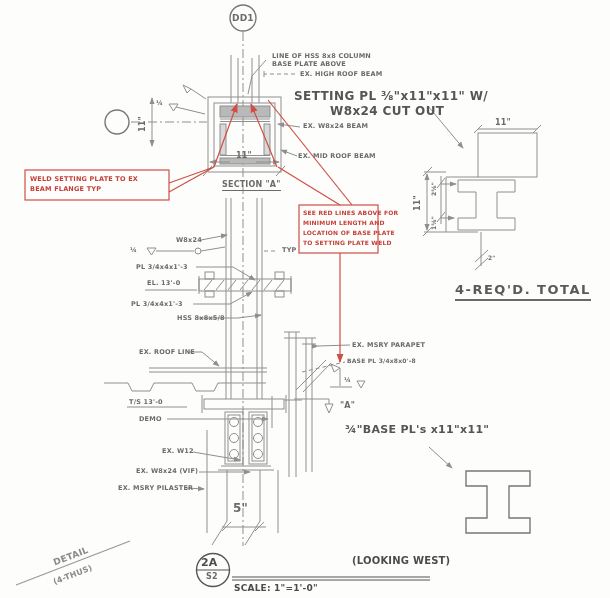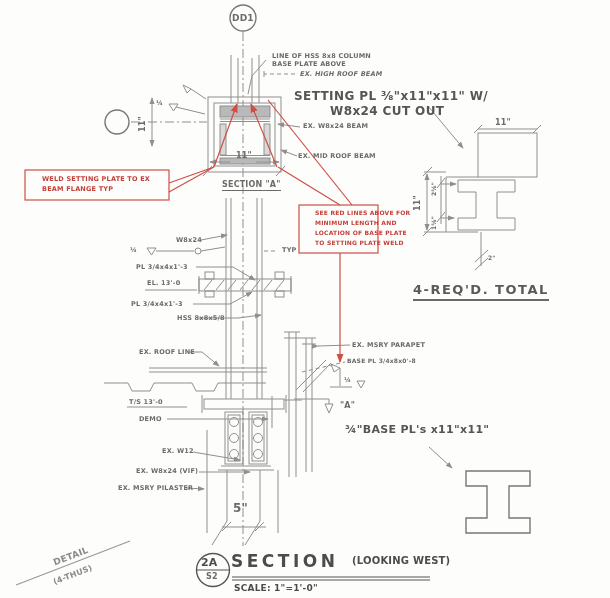--- a/index.html
+++ b/index.html
@@ -11,28 +11,28 @@
   .dd{stroke-dasharray:9 3 2 3;}
   .ds{stroke-dasharray:4 3;}
   .red{stroke:#cf4f46;fill:none;stroke-width:1.2;}
   .fillg{fill:#b9b9b9;stroke:#8f8f8f;stroke-width:1;}
   .filll{fill:#d9d9d9;stroke:#8f8f8f;stroke-width:1;}
   .lbl{position:absolute;font:700 6.5px "DejaVu Sans",sans-serif;color:#6b6b6b;
        white-space:nowrap;letter-spacing:.2px;}
   .s6{font-size:6px;}
   .s8{font-size:8px;}
   .s9{font-size:9px;}
-  .redt{color:#c4403a;margin-left:12px;}
+  .redt{color:#c4403a;}
   .big{font-size:12px;font-weight:600;color:#555;letter-spacing:.4px;}
   .big2{font-size:11px;font-weight:600;color:#555;letter-spacing:.3px;}
   .und{border-bottom:1px solid #6b6b6b;padding-bottom:1px;}
   .rot90{transform:rotate(-90deg);transform-origin:left top;}
   .rotd{transform:rotate(-21deg);transform-origin:left top;color:#8a8a8a;}
   .total{font-size:13px;font-weight:700;color:#5a5a5a;letter-spacing:1.5px;
-         border-bottom:2px solid #6a6a6a;padding-bottom:2px;}
+         border-bottom:2px solid #6a6a6a;padding-bottom:2px;margin-left:42px;}
   .ttl{font-size:17px;font-weight:700;color:#4c4c4c;letter-spacing:3.5px;}
   .sub{font-size:10px;font-weight:700;color:#4c4c4c;}
   .scale{font-size:9px;font-weight:700;color:#4c4c4c;}
   .mark{font-size:11px;font-weight:700;color:#4c4c4c;}
 </style>
 </head>
 <body>
 
 <div id="page">
 
@@ -200,21 +200,21 @@
     <path d="M196.5,570 H229.5" stroke="#555" stroke-width="1.2"></path>
     <path d="M232,577 H430 M232,580 H430" stroke="#555" stroke-width="1.2"></path>
     <path d="M16,585 L130,541" stroke="#999" stroke-width="1.2"></path>
   </g>
 </svg>
 
 <div class="lbl s9" style="left:232px;top:13px;">DD1</div>
 
 <div class="lbl" style="left:272px;top:52px;">LINE OF HSS 8x8 COLUMN</div>
 <div class="lbl" style="left:272px;top:60px;">BASE PLATE ABOVE</div>
-<div class="lbl" style="left:300px;top:70px;font-style:italic;">EX. HIGH ROOF BEAM</div>
+<div class="lbl" style="left:300px;top:70px;">EX. HIGH ROOF BEAM</div>
 
 <div class="lbl big" style="left:294px;top:89px;">SETTING PL ⅜"x11"x11" W/</div>
 <div class="lbl big" style="left:330px;top:104px;">W8x24 CUT OUT</div>
 
 <div class="lbl" style="left:303px;top:122px;">EX. W8x24 BEAM</div>
 <div class="lbl" style="left:298px;top:152px;">EX. MID ROOF BEAM</div>
 
 <div class="lbl" style="left:156px;top:99px;">¼</div>
 <div class="lbl s8 rot90" style="left:138px;top:132px;">11"</div>
 <div class="lbl s8" style="left:236px;top:151px;">11"</div>
@@ -254,20 +254,19 @@
 
 <div class="lbl s8" style="left:495px;top:118px;">11"</div>
 <div class="lbl s8 rot90" style="left:413px;top:211px;">11"</div>
 <div class="lbl s6 rot90" style="left:430px;top:196px;">2⅝"</div>
 <div class="lbl s6 rot90" style="left:430px;top:230px;">1⅝"</div>
 <div class="lbl s6" style="left:488px;top:254px;">2"</div>
 <div class="lbl total" style="left:413px;top:282px;">4-REQ'D. TOTAL</div>
 
 <div class="lbl mark" style="left:201px;top:556px;">2A</div>
 <div class="lbl s8" style="left:206px;top:572px;">S2</div>
-<div class="lbl ttl" style="left:231px;top:551px;">SECTION</div>
 <div class="lbl sub" style="left:352px;top:555px;">(LOOKING WEST)</div>
 <div class="lbl scale" style="left:234px;top:583px;">SCALE: 1"=1'-0"</div>
 
 <div class="lbl s9 rotd" style="left:52px;top:558px;">DETAIL</div>
 <div class="lbl s8 rotd" style="left:52px;top:578px;">(4-THUS)</div>
 
 </div>
 
 </body></html>

